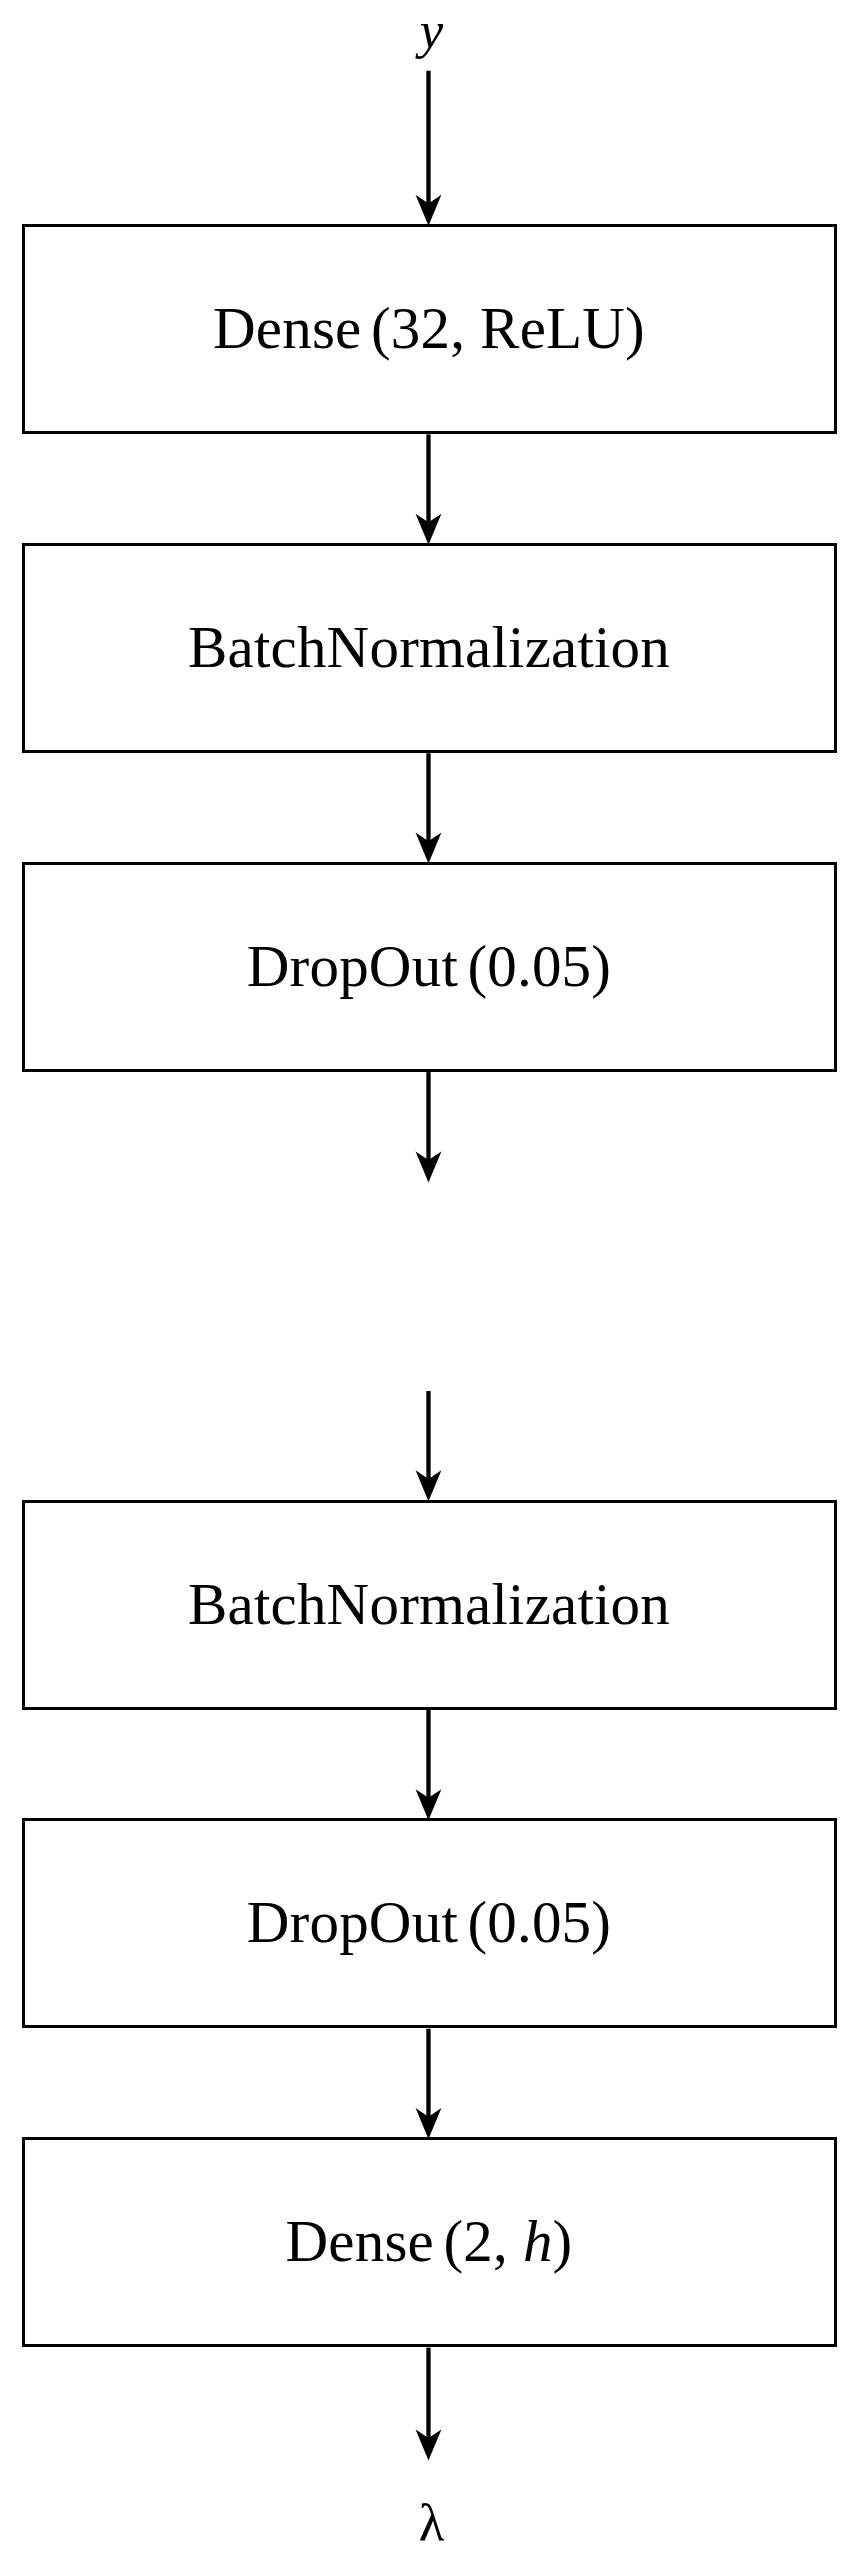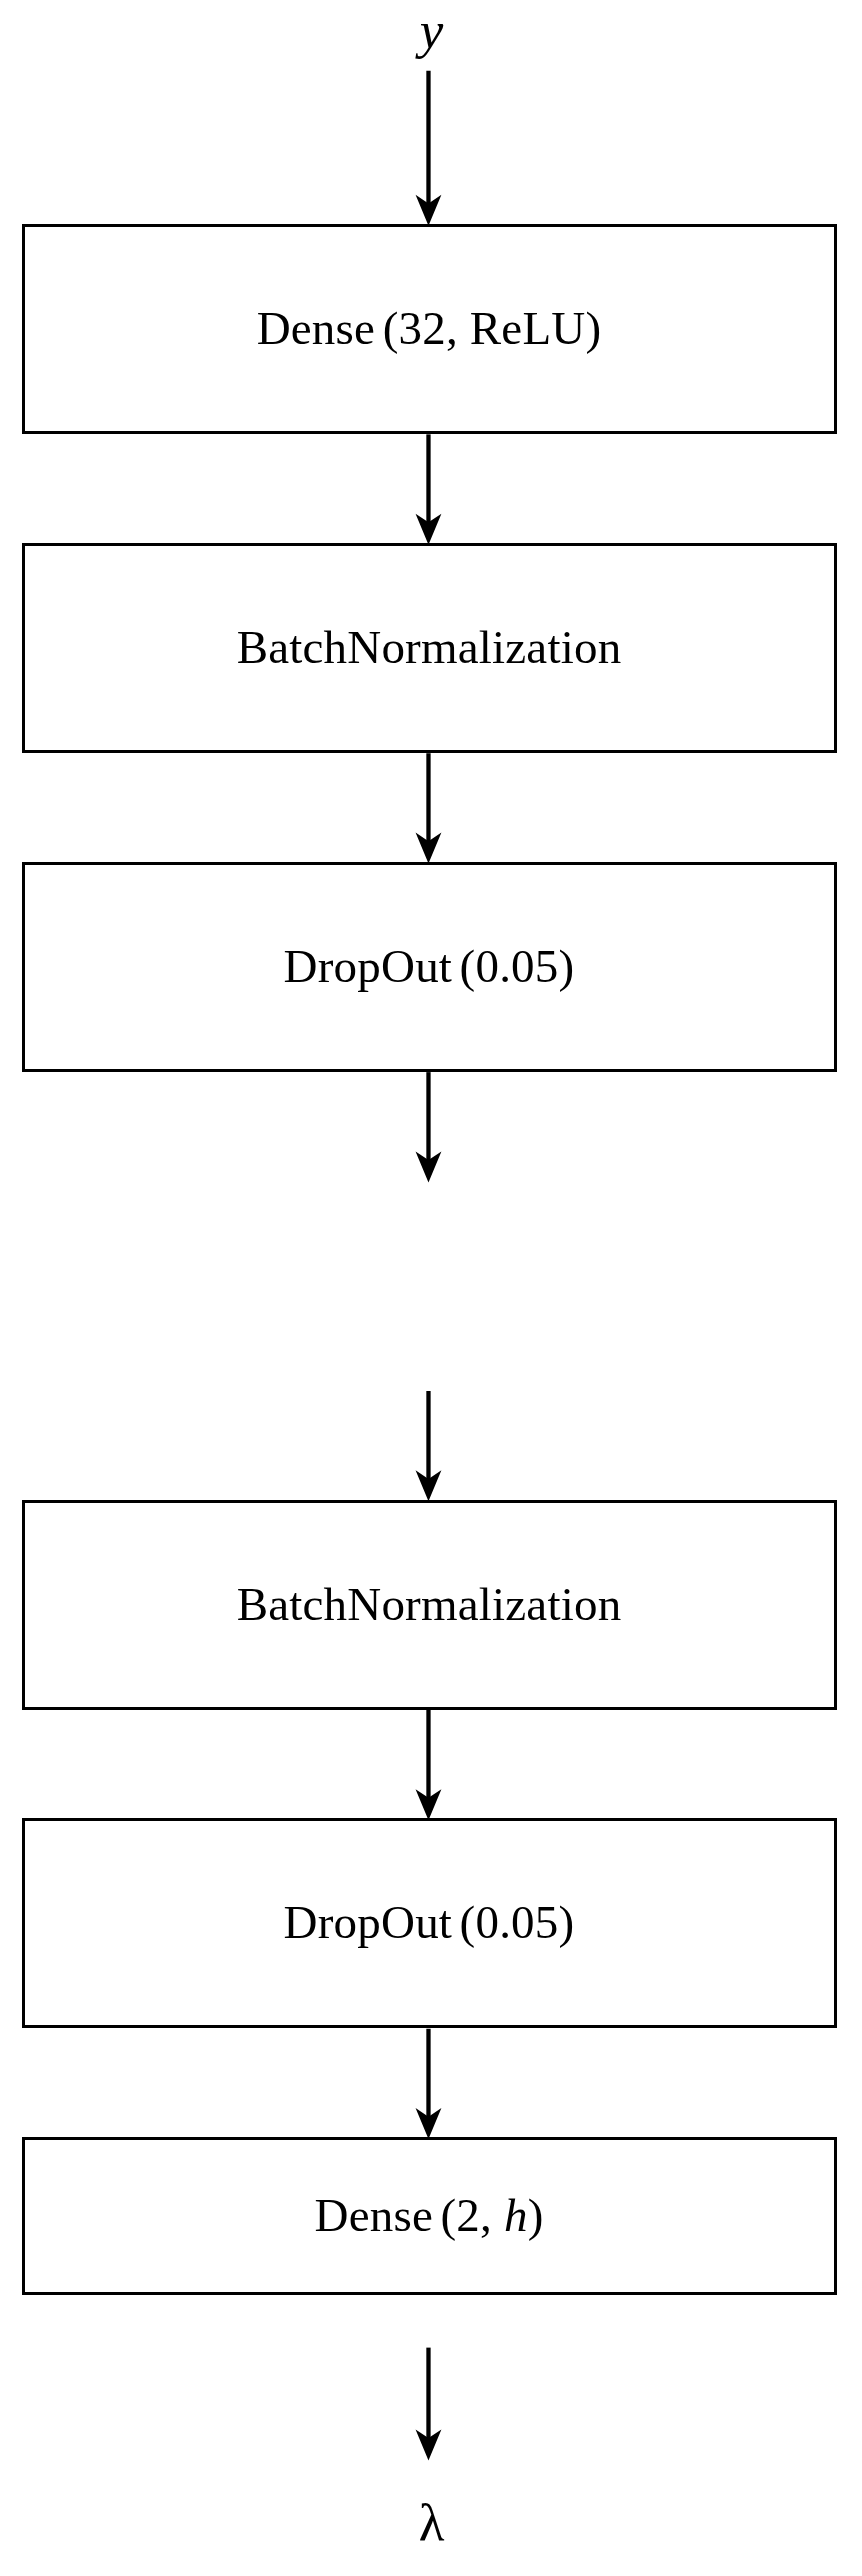--- a/index.html
+++ b/index.html
@@ -34,21 +34,21 @@
   .node-box {
     position: absolute;
     box-sizing: border-box;
     border: 3.4px solid #000000;
     background: #ffffff;
     display: flex;
     align-items: center;
     justify-content: center;
   }
   .node-label {
-    font-size: 47px;
+    font-size: 59px;
     line-height: 1.05;
     letter-spacing: 0.2px;
     white-space: nowrap;
     color: #000000;
   }
   .node-label .ital {
     font-style: italic;
   }
   .node-label .thinsp {
     display: inline-block;
@@ -121,21 +121,21 @@
   <div class="node-box" style="left:21.5px; top:1500px; width:815px; height:210px;">
     <span class="node-label">BatchNormalization</span>
   </div>
 
   <div class="node-box" style="left:21.5px; top:1818px; width:815px; height:210px;">
     <span class="node-label">
       <span>DropOut</span><span class="thinsp"></span><span>(</span><span>0.05</span><span>)</span>
     </span>
   </div>
 
-  <div class="node-box" style="left:21.5px; top:2137px; width:815px; height:158px;">
+  <div class="node-box" style="left:21.5px; top:2137px; width:815px; height:210px;">
     <span class="node-label">
       <span>Dense</span><span class="thinsp"></span><span>(</span><span>2</span><span>, </span><span class="ital">h</span><span>)</span>
     </span>
   </div>
 
   <div class="io-label greek" style="top:2496px;">λ</div>
 
 </div>
 
 

